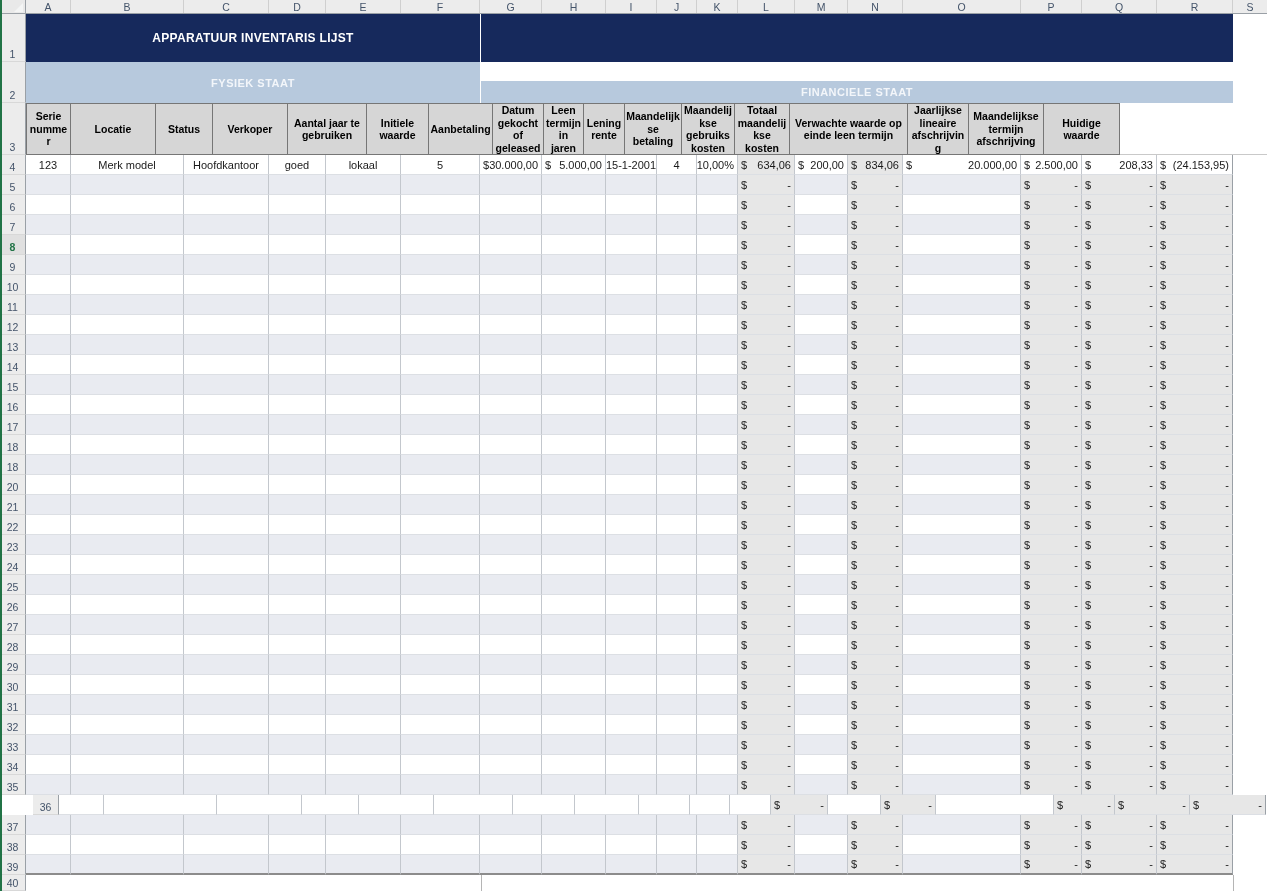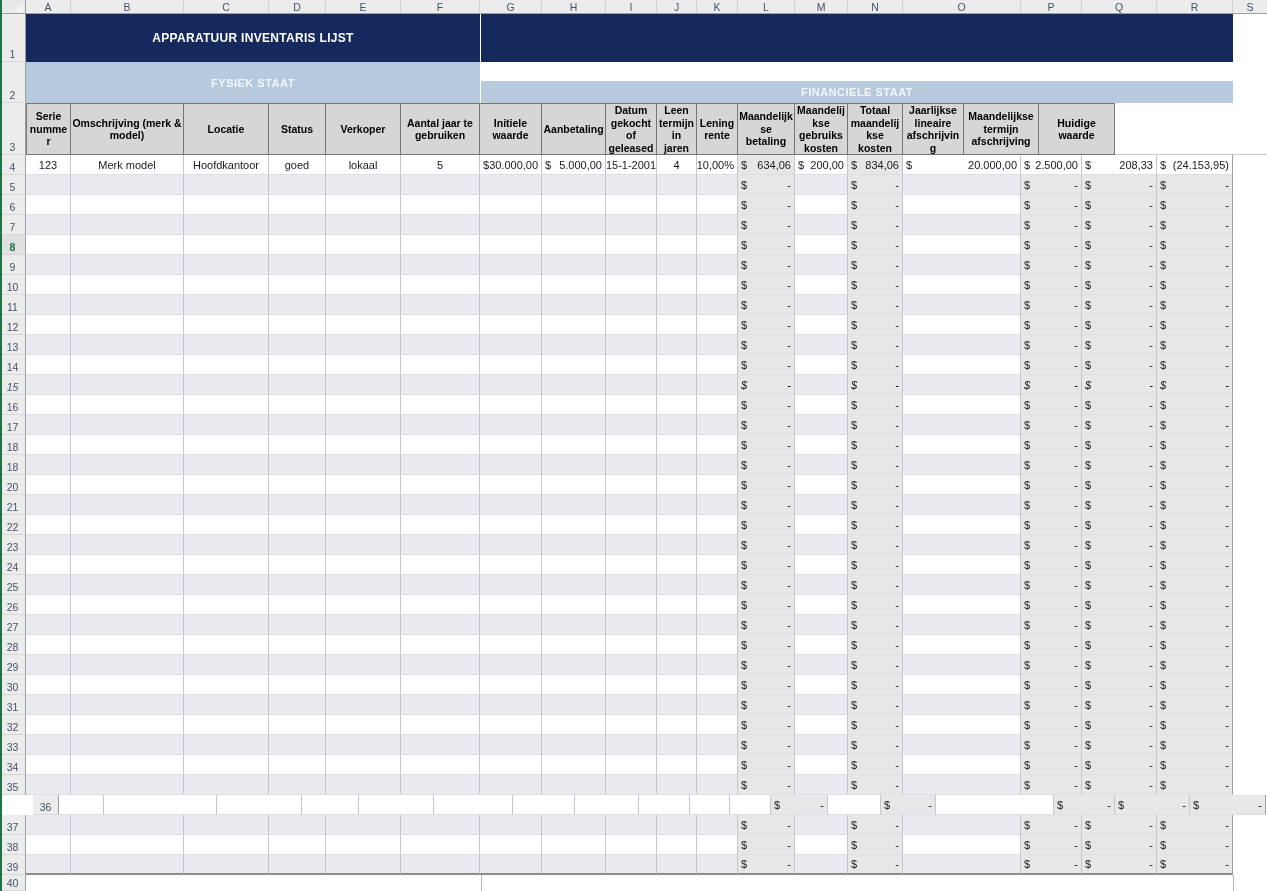--- a/index.html
+++ b/index.html
@@ -100,33 +100,33 @@
         </div>
         <div class="gap"></div>
         <div class="banner blue" style="width: 752px; margin-top: 19px;">
           <span>FINANCIELE STAAT</span>
         </div>
         <div class="s-fill"></div>
       </div>
       <div class="sheet-row" style="height: 52px;">
         <div class="row-num">3</div>
         <div class="hdr-cell first" style="width: 45px;">Serie nummer</div>
-        <div class="hdr-cell" style="width: 113px;">Omschrijving (merk &amp; model)</div>
         <div class="hdr-cell" style="width: 85px;">Locatie</div>
         <div class="hdr-cell" style="width: 57px;">Status</div>
         <div class="hdr-cell" style="width: 75px;">Verkoper</div>
         <div class="hdr-cell" style="width: 79px;">Aantal jaar te gebruiken</div>
         <div class="hdr-cell" style="width: 62px;">Initiele waarde</div>
         <div class="hdr-cell" style="width: 64px;">Aanbetaling</div>
         <div class="hdr-cell" style="width: 51px;">Datum gekocht of geleased</div>
         <div class="hdr-cell" style="width: 40px;">Leen termijn in jaren</div>
         <div class="hdr-cell" style="width: 41px;">Lening rente</div>
         <div class="hdr-cell" style="width: 57px;">Maandelijkse betaling</div>
         <div class="hdr-cell" style="width: 53px;">Maandelijkse gebruiks kosten</div>
         <div class="hdr-cell" style="width: 55px;">Totaal maandelijkse kosten</div>
+        <div class="hdr-cell" style="width: 118px;">Verwachte waarde op einde leen termijn</div>
         <div class="hdr-cell" style="width: 61px;">Jaarlijkse lineaire afschrijving</div>
         <div class="hdr-cell" style="width: 75px;">Maandelijkse termijn afschrijving</div>
         <div class="hdr-cell" style="width: 76px;">Huidige waarde</div>
         <div class="s-fill s3"></div>
       </div>
       <div class="sheet-row" style="height: 20px;">
         <div class="row-num">4</div>
         <div class="cell" style="width: 45px;">123</div>
         <div class="cell" style="width: 113px;">Merk model</div>
         <div class="cell" style="width: 85px;">Hoofdkantoor</div>
@@ -537,21 +537,21 @@
         <div class="cell shaded money" style="width: 75px;">
           <span class="cur">$</span>
           <span class="val">-</span>
         </div>
         <div class="cell shaded col-r money" style="width: 76px;">
           <span class="cur">$</span>
           <span class="val">-</span>
         </div>
         <div class="s-fill"></div>
       </div>
-      <div class="sheet-row" style="height: 20px; font-style: italic;">
+      <div class="sheet-row" style="height: 20px;">
         <div class="row-num">15</div>
         <div class="cell band" style="width: 45px;"></div>
         <div class="cell band" style="width: 113px;"></div>
         <div class="cell band" style="width: 85px;"></div>
         <div class="cell band" style="width: 57px;"></div>
         <div class="cell band" style="width: 75px;"></div>
         <div class="cell band" style="width: 79px;"></div>
         <div class="cell band" style="width: 62px;"></div>
         <div class="cell band" style="width: 64px;"></div>
         <div class="cell band" style="width: 51px;"></div>

